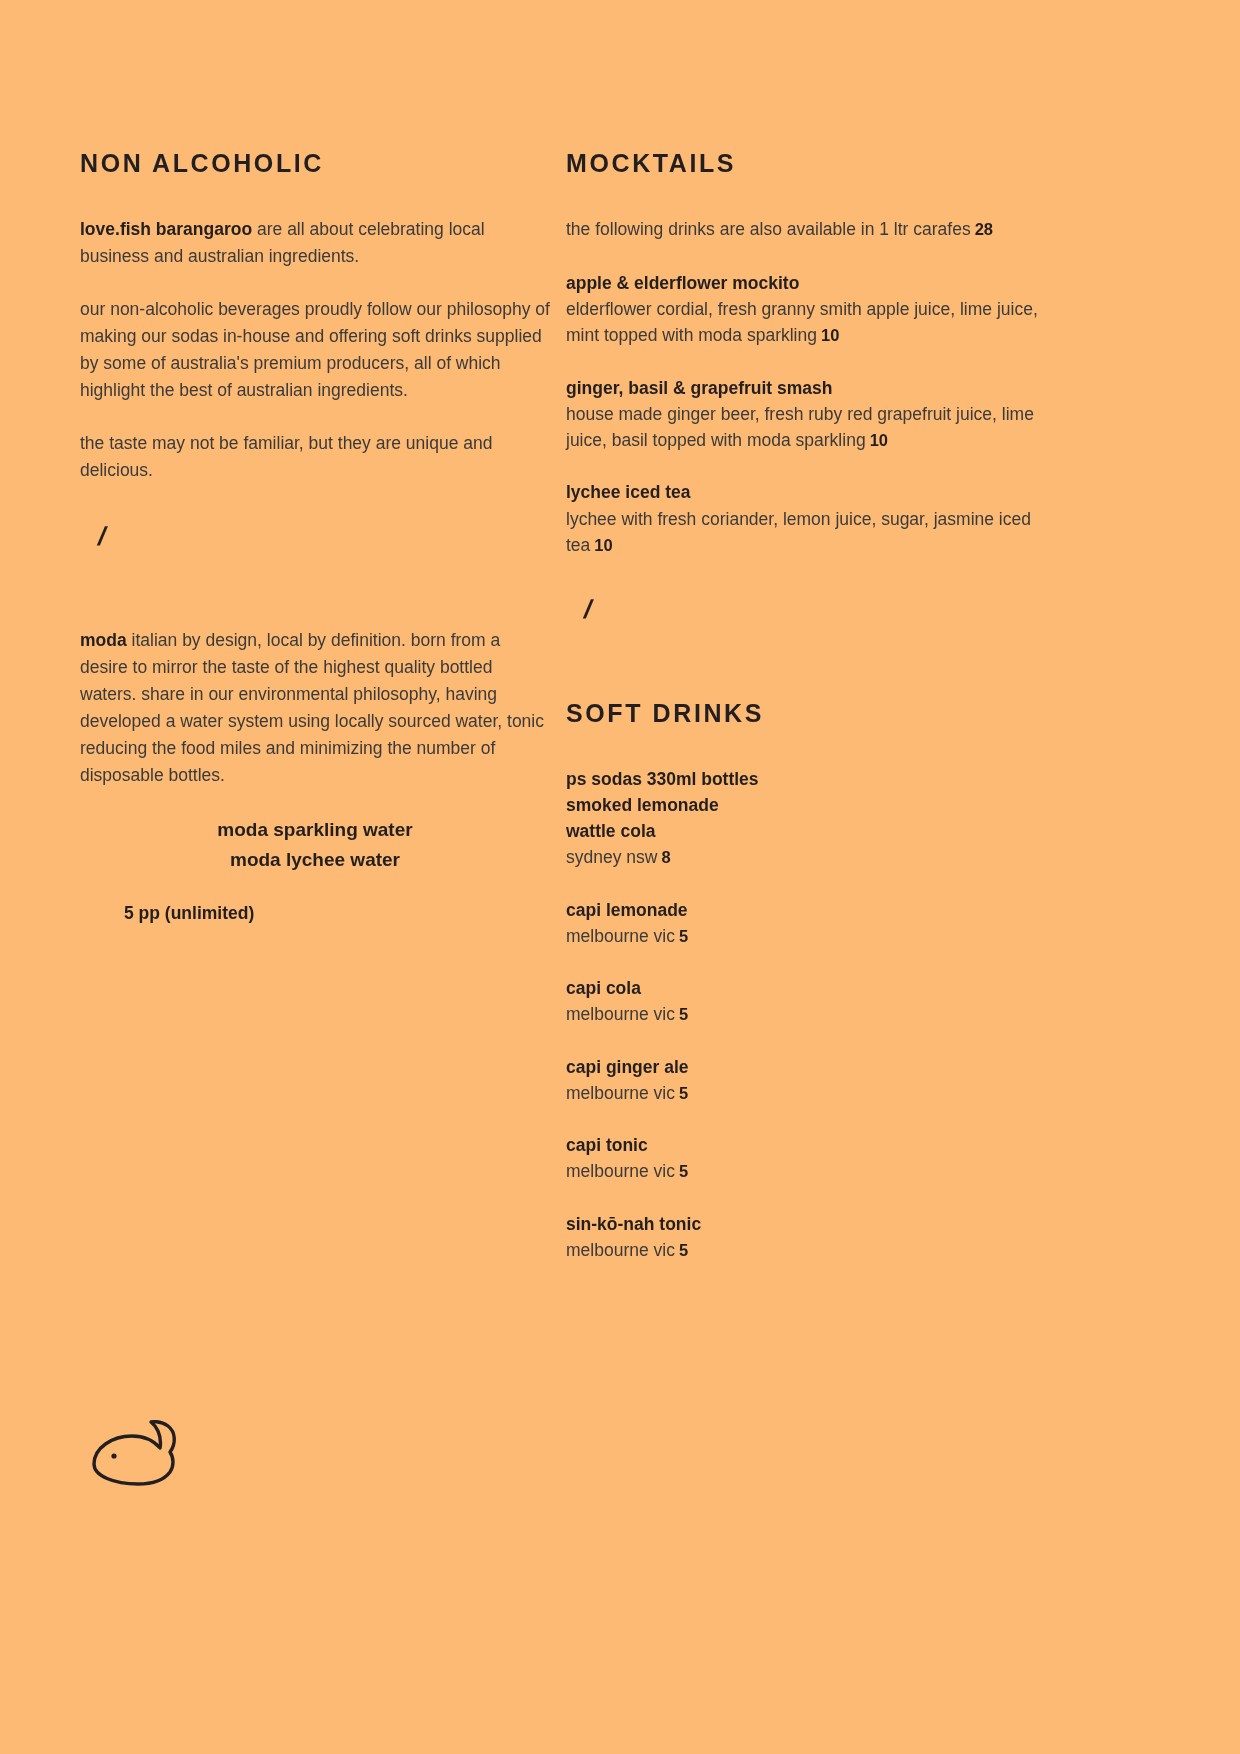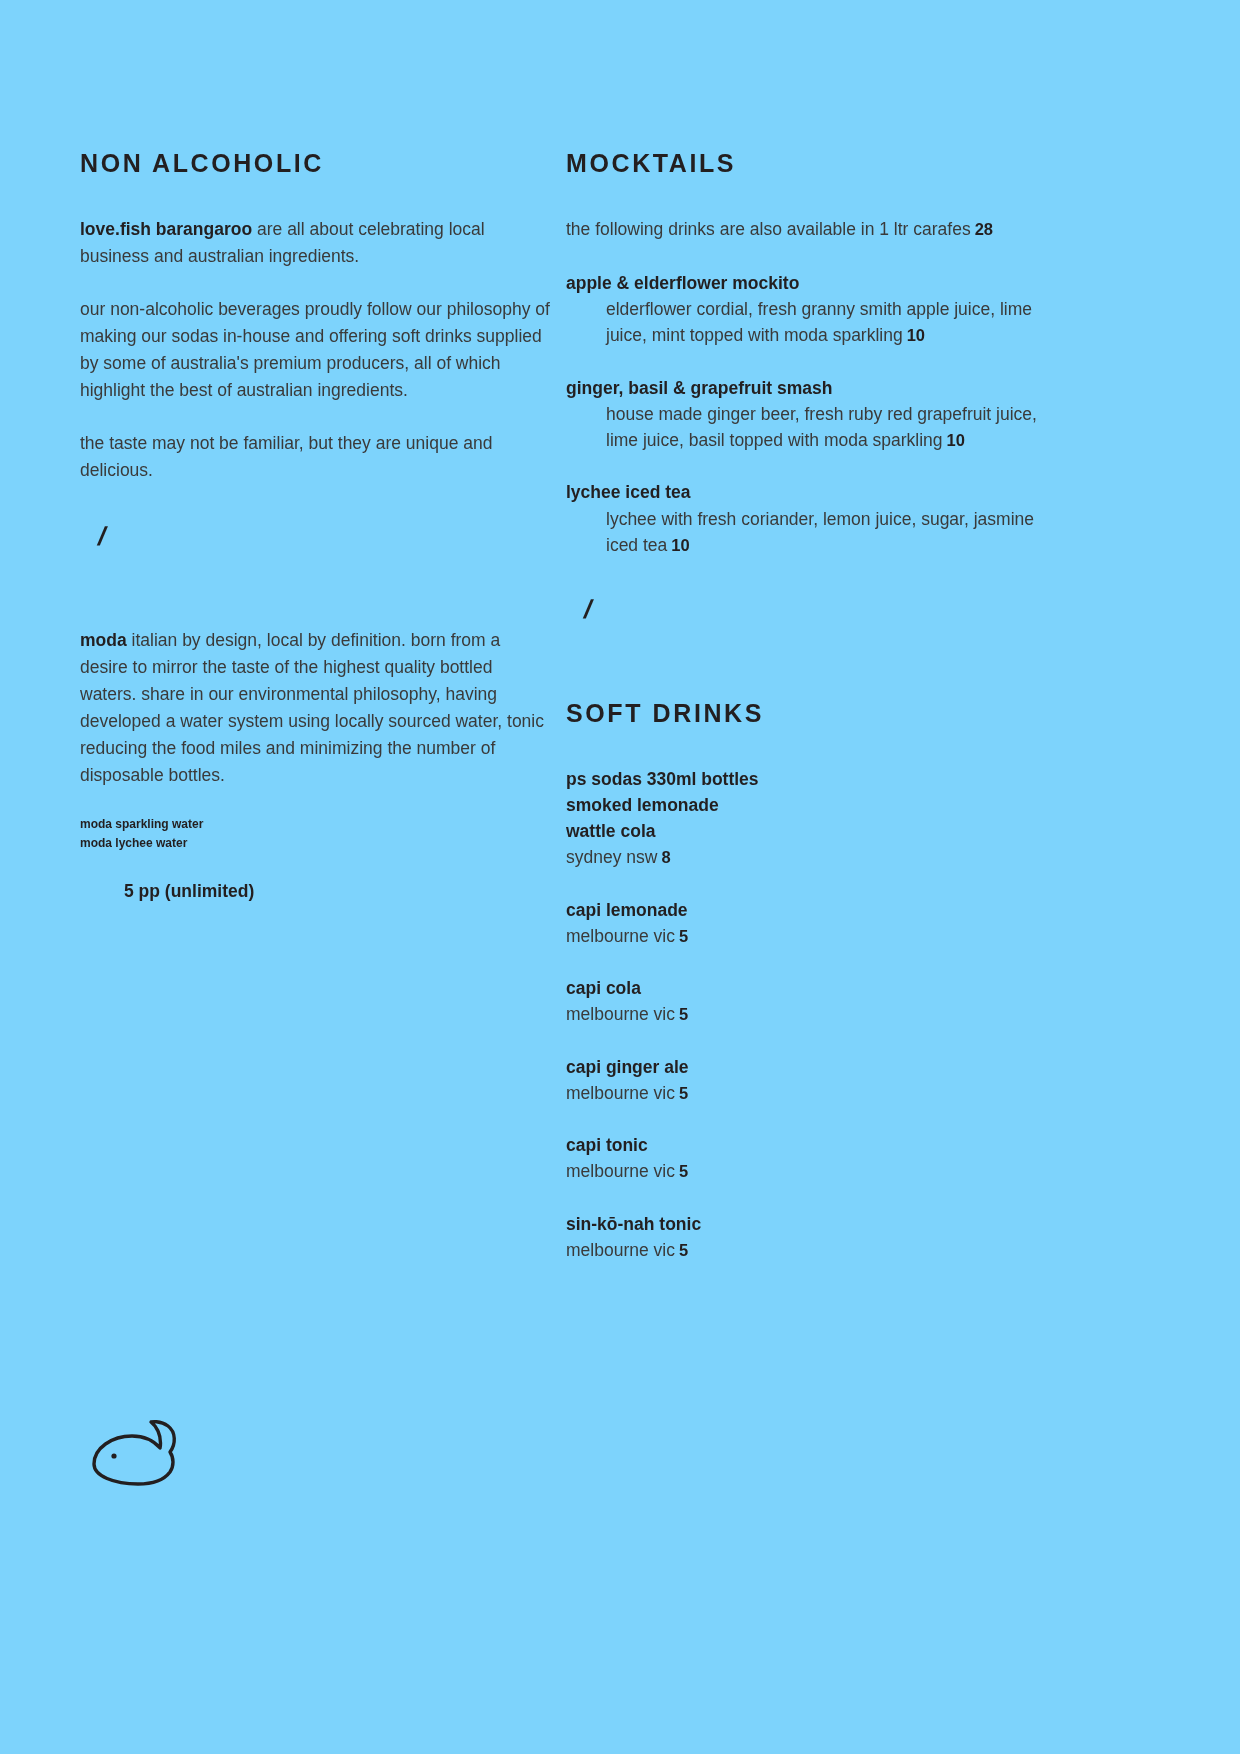--- a/index.html
+++ b/index.html
@@ -11,21 +11,21 @@
     width: 1240px;
     height: 1754px;
     position: relative;
     font-family: "Liberation Sans", sans-serif;
     color: #2b2b2b;
     -webkit-font-smoothing: antialiased;
   }
   .page {
     position: absolute;
     inset: 0;
-    background: #7dd3fc;
+    background: #fdba74;
   }
   .col {
     position: absolute;
     top: 150px;
   }
   .col-left {
     left: 80px;
     width: 470px;
   }
   .col-right {
@@ -75,21 +75,20 @@
     font-size: 17.5px;
     font-weight: bold;
     color: #231f20;
     line-height: 1.5;
   }
   .item-desc {
     font-size: 17.5px;
     font-weight: 400;
     color: #3a3a3a;
     line-height: 1.5;
-    margin-left: 40px;
   }
   .price {
     font-weight: bold;
     color: #231f20;
     font-size: 16.5px;
     padding-left: 4px;
   }
 
   .note-line {
     font-size: 17.5px;
@@ -106,24 +105,25 @@
     line-height: 1.5;
   }
   .sd-origin {
     font-size: 17.5px;
     color: #3a3a3a;
     line-height: 1.5;
   }
 
   .water-list { margin-bottom: 26px; }
   .water-item {
-    font-size: 12px;
+    font-size: 19px;
     font-weight: bold;
     color: #231f20;
     line-height: 1.55;
+    text-align: center;
   }
   .water-price {
     font-size: 17.5px;
     font-weight: bold;
     color: #231f20;
     line-height: 1.55;
     margin-left: 44px;
   }
 
   .logo {

